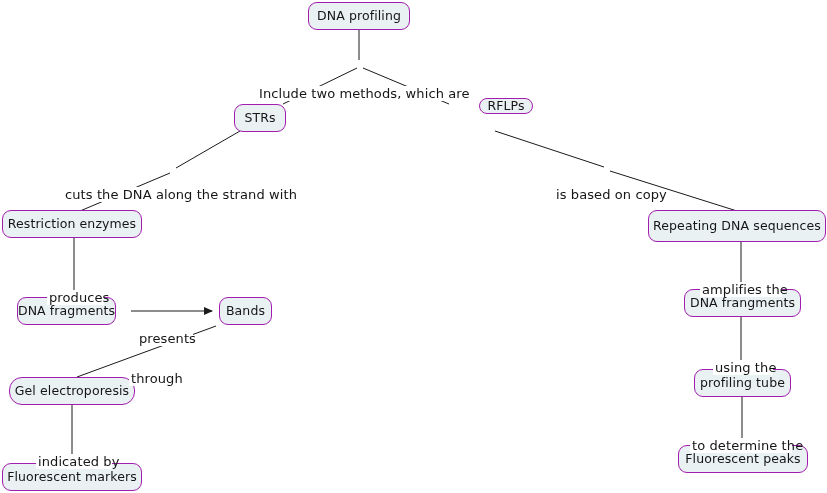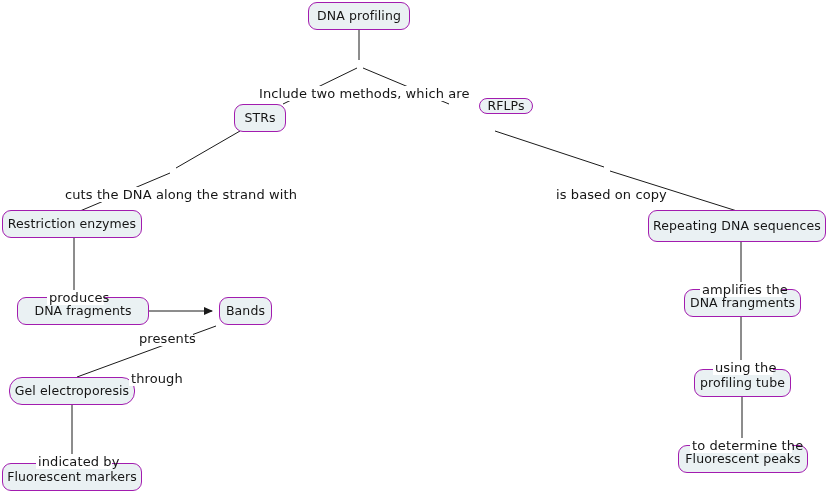--- a/index.html
+++ b/index.html
@@ -80,21 +80,21 @@
         <polyline points="72,405 72,463" fill="none" stroke="#1a1a1a" stroke-width="1"></polyline>
         <polyline points="742,396 742,445" fill="none" stroke="#1a1a1a" stroke-width="1"></polyline>
       </g>
   </svg>
   <div id="node-layer">
       <div class="node" style="left: 308px; top: 2px; width: 102px; height: 28px;">DNA profiling</div>
       <div class="node" style="left: 234px; top: 104px; width: 52px; height: 28px;">STRs</div>
       <div class="node" style="left: 444px; top: 98px; width: 54px; height: 16px; margin-left: 35px;">RFLPs</div>
       <div class="node" style="left: 2px; top: 210px; width: 140px; height: 28px;">Restriction enzymes</div>
       <div class="node" style="left: 648px; top: 210px; width: 178px; height: 32px;">Repeating DNA sequences</div>
-      <div class="node" style="left: 17px; top: 297px; width: 132px; height: 28px;">DNA fragments</div>
+      <div class="node" style="left: 17px; top: 297px; width: 99px; height: 28px;">DNA fragments</div>
       <div class="node" style="left: 219px; top: 297px; width: 53px; height: 28px;">Bands</div>
       <div class="node" style="left: 684px; top: 289px; width: 117px; height: 28px;">DNA frangments</div>
       <div class="node" style="left: 9px; top: 377px; width: 126px; height: 28px; border-radius: 13px;">Gel electroporesis</div>
       <div class="node" style="left: 694px; top: 369px; width: 97px; height: 28px;">profiling tube</div>
       <div class="node" style="left: 2px; top: 463px; width: 140px; height: 28px;">Fluorescent markers</div>
       <div class="node" style="left: 678px; top: 445px; width: 130px; height: 28px;">Fluorescent peaks</div>
     </div>
   <div id="label-layer">
       <div class="link-label" style="left: 257px; top: 60px; width: 205px;">Include two methods, which are</div>
       <div class="link-label" style="left: 63px; top: 161px; width: 217px;">cuts the DNA along the strand with</div>

